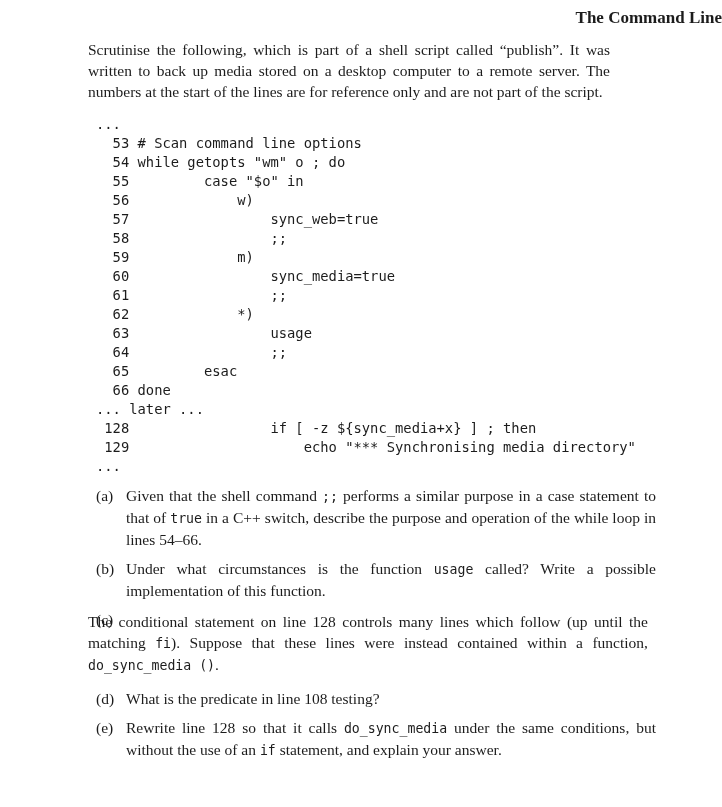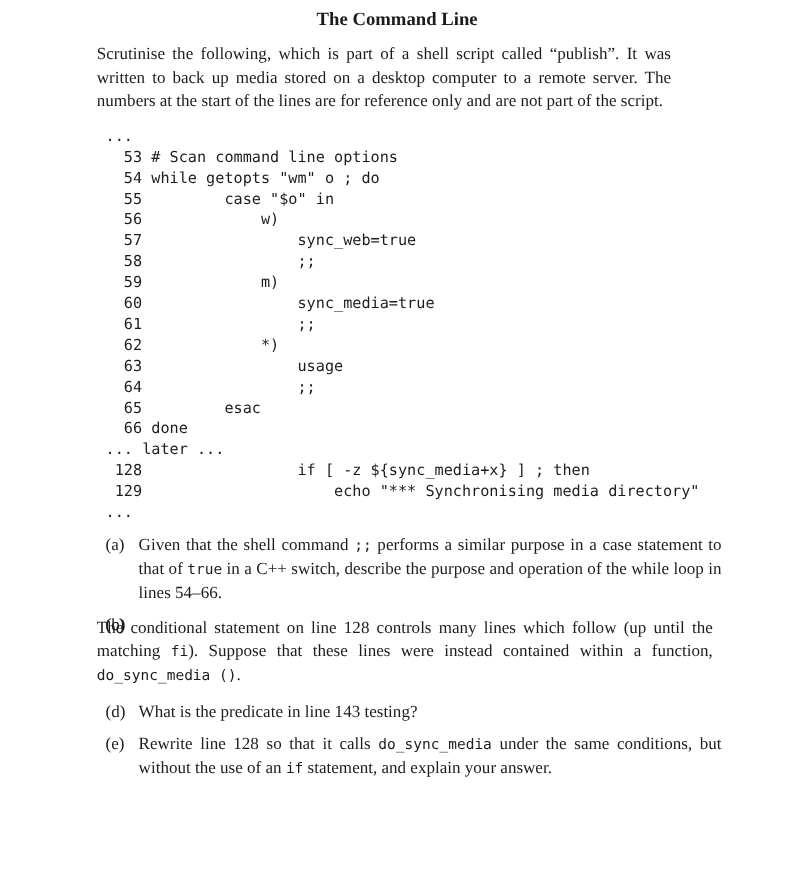--- a/index.html
+++ b/index.html
@@ -13,21 +13,21 @@
     color: #1c1c1c;
     overflow: hidden;
   }
   .page {
     width: 722px;
     height: 807px;
     background: #ffffff;
     box-sizing: border-box;
   }
   .title {
-    text-align: center;
+    text-align: right;
     font-weight: bold;
     font-size: 17px;
     padding-top: 7px;
     line-height: 22px;
   }
   .intro {
     margin: 10px 112px 0 88px;
     text-align: justify;
   }
   .code-block {
@@ -89,32 +89,33 @@
  129                     echo "*** Synchronising media directory"
 ...</div>
 
   <div class="q-group">
     <div class="q">
       <span class="q-label">(a)</span>
       <span class="q-text">Given that the shell command <code>;;</code> performs a similar purpose in a case statement to that of <code>true</code> in a C++ switch, describe the purpose and operation of the while loop in lines 54–66.</span>
     </div>
     <div class="q">
       <span class="q-label">(b)</span>
+      <span class="q-text">Under what circumstances is the function <code>usage</code> called? Write a possible implementation of this function.</span>
     </div>
     <div class="q">
       <span class="q-label">(c)</span>
     </div>
   </div>
 
   <div class="middle">The conditional statement on line 128 controls many lines which follow (up until the matching <code>fi</code>). Suppose that these lines were instead contained within a function, <code>do_sync_media ()</code>.</div>
 
   <div class="q-group q-group-2">
     <div class="q">
       <span class="q-label">(d)</span>
-      <span class="q-text">What is the predicate in line 143 testing?</span>
+      <span class="q-text">What is the predicate in line 108 testing?</span>
     </div>
     <div class="q">
       <span class="q-label">(e)</span>
       <span class="q-text">Rewrite line 128 so that it calls <code>do_sync_media</code> under the same conditions, but without the use of an <code>if</code> statement, and explain your answer.</span>
     </div>
   </div>
 
 </div>
 
 </body></html>

